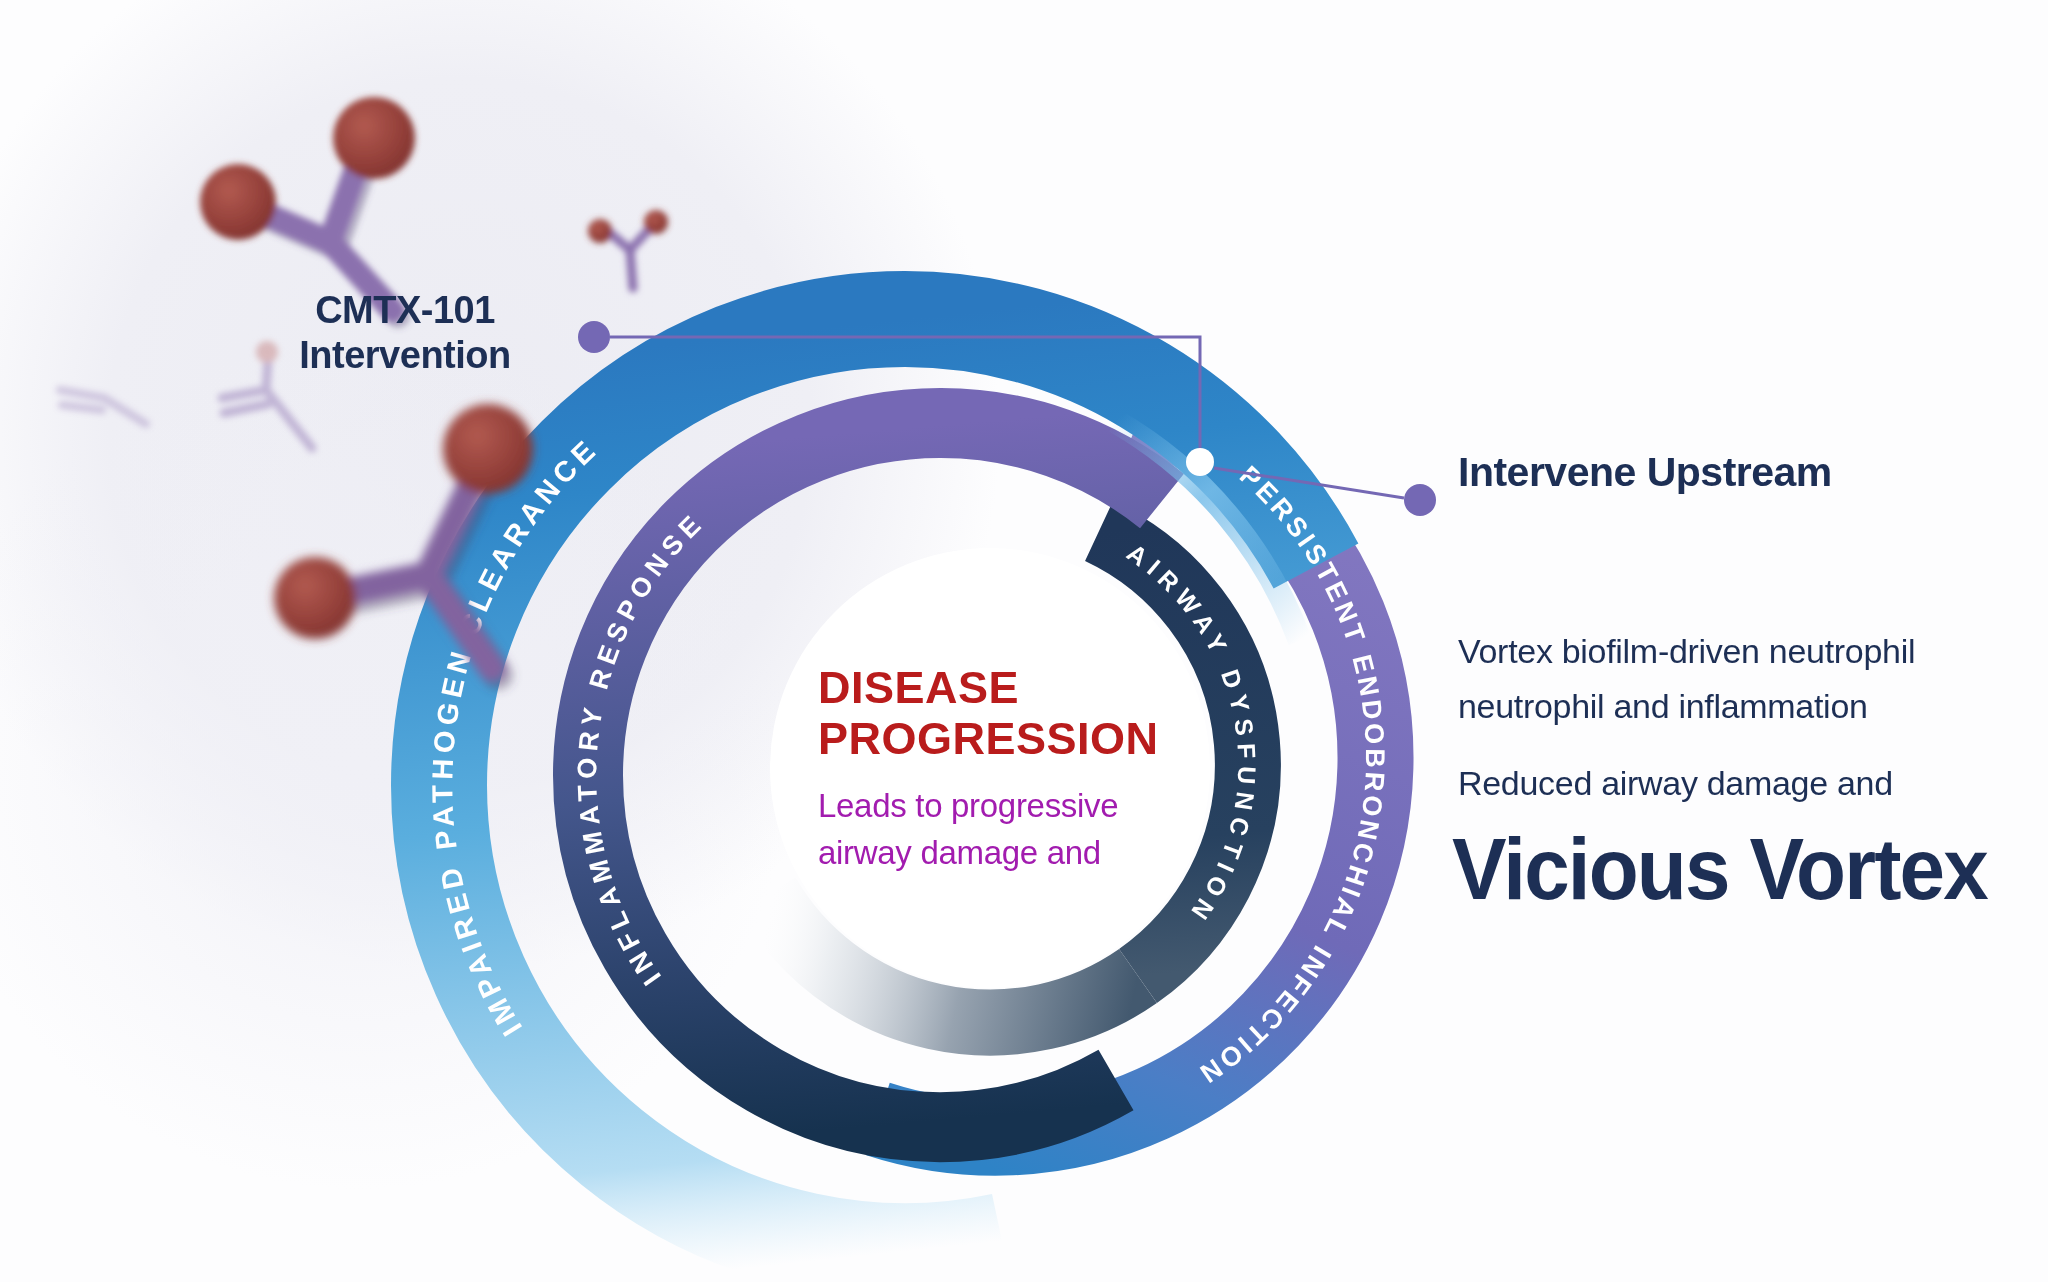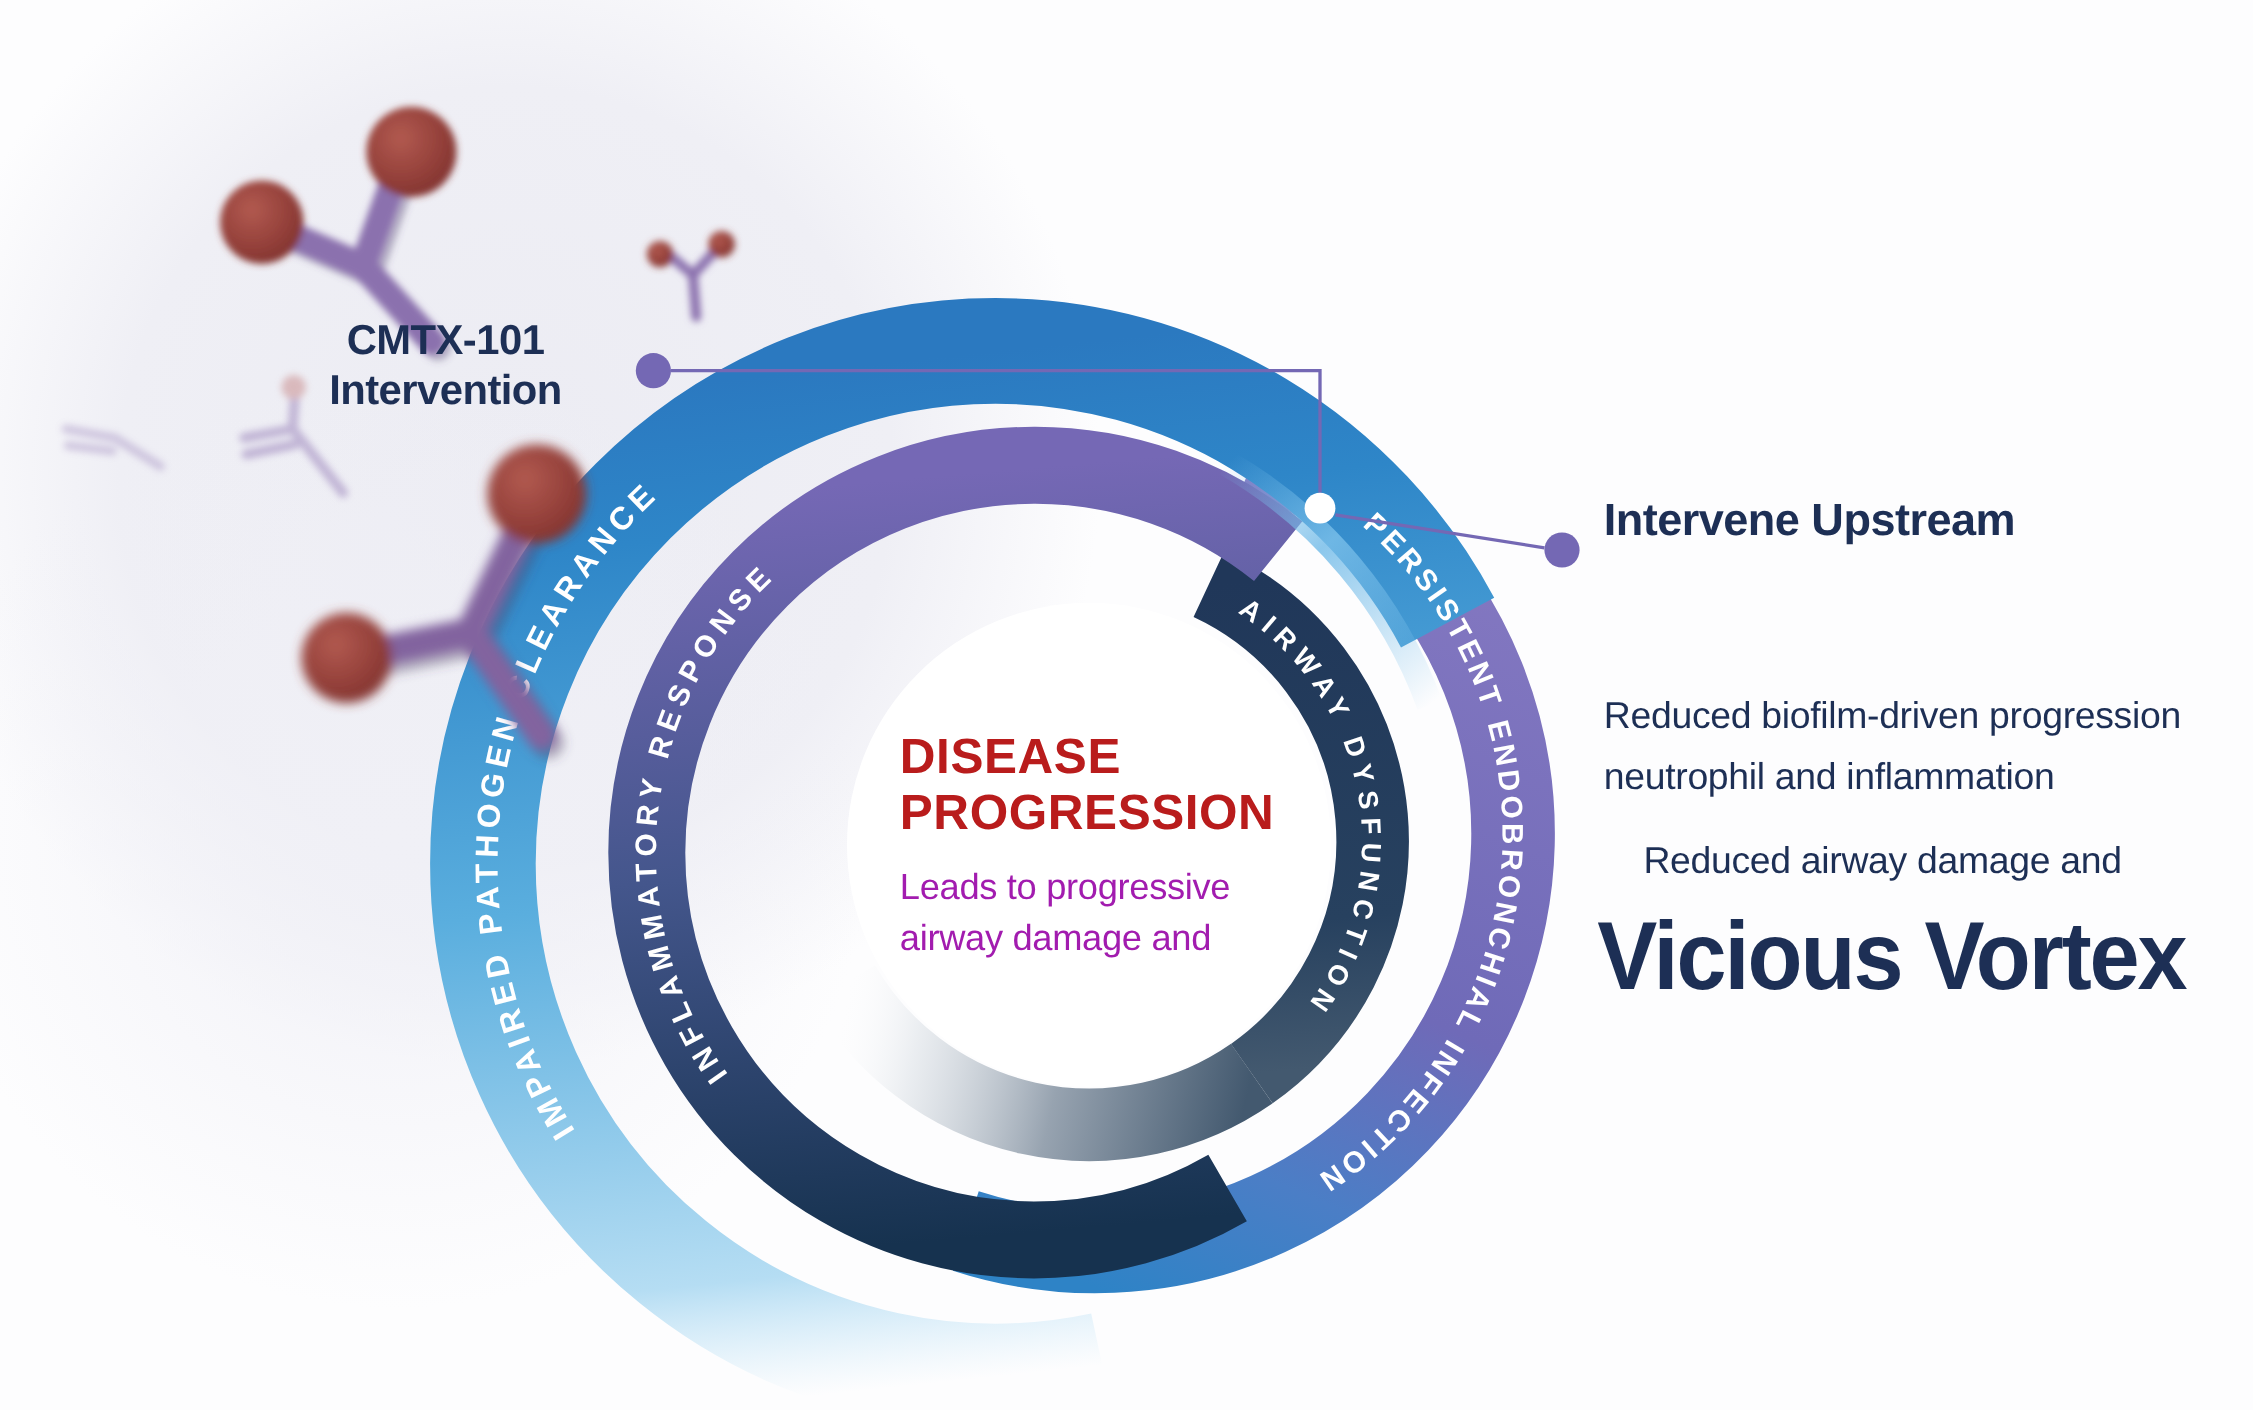--- a/index.html
+++ b/index.html
@@ -5,21 +5,21 @@
   html,body{margin:0;padding:0;background:#fdfdfe;}
   #stage{position:relative;width:2048px;height:1282px;overflow:hidden;
          font-family:"Liberation Sans",sans-serif;background:#fdfdfe;}
   #vortex-svg{position:absolute;left:0;top:0;}
   .txt{position:absolute;color:#1d2f55;}
   .cmtx-label{left:255px;top:288px;width:300px;text-align:center;
       font-size:38px;line-height:45px;font-weight:bold;letter-spacing:-.5px;}
   .upstream-heading{left:1458px;top:446px;font-size:41px;line-height:53px;
       font-weight:bold;letter-spacing:-.5px;}
   .bullet{left:1458px;font-size:34px;line-height:55px;letter-spacing:-.3px;}
-  .bullet1{top:624px;} .bullet2{top:756px;margin-left:36px;}
+  .bullet1{top:624px;} .bullet2{top:756px;}
   .vortex-title{left:1452px;top:818px;font-size:88px;font-weight:bold;
       letter-spacing:-2px;transform:scaleX(.93);transform-origin:left top;
       white-space:nowrap;}
   .center-text{left:818px;top:662px;width:400px;}
   .center-text .ct-head{font-size:45px;line-height:51px;font-weight:bold;
       letter-spacing:.5px;color:#b91c1c;}
   .center-text .ct-body{margin-top:18px;font-size:33px;line-height:47px;
       letter-spacing:-.3px;color:#a21caf;}
   .ring-label{fill:#ffffff;font-weight:bold;font-family:"Liberation Sans",sans-serif;}
 </style>
@@ -194,21 +194,21 @@
 
   <div class="txt cmtx-label">
     <div>CMTX-101</div>
     <div>Intervention</div>
   </div>
 
   <div class="txt upstream-heading">
     <div>Intervene Upstream</div>
   </div>
   <div class="txt bullet bullet1">
-    <div>Reduced biofilm-driven progression</div>
+    <div>Vortex biofilm-driven neutrophil</div>
     <div>neutrophil and inflammation</div>
   </div>
   <div class="txt bullet bullet2">
     <div>Reduced airway damage and</div>
   </div>
   <div class="txt vortex-title">Vicious Vortex</div>
 
   <div class="txt center-text">
     <div class="ct-head">
       <div>DISEASE</div>

